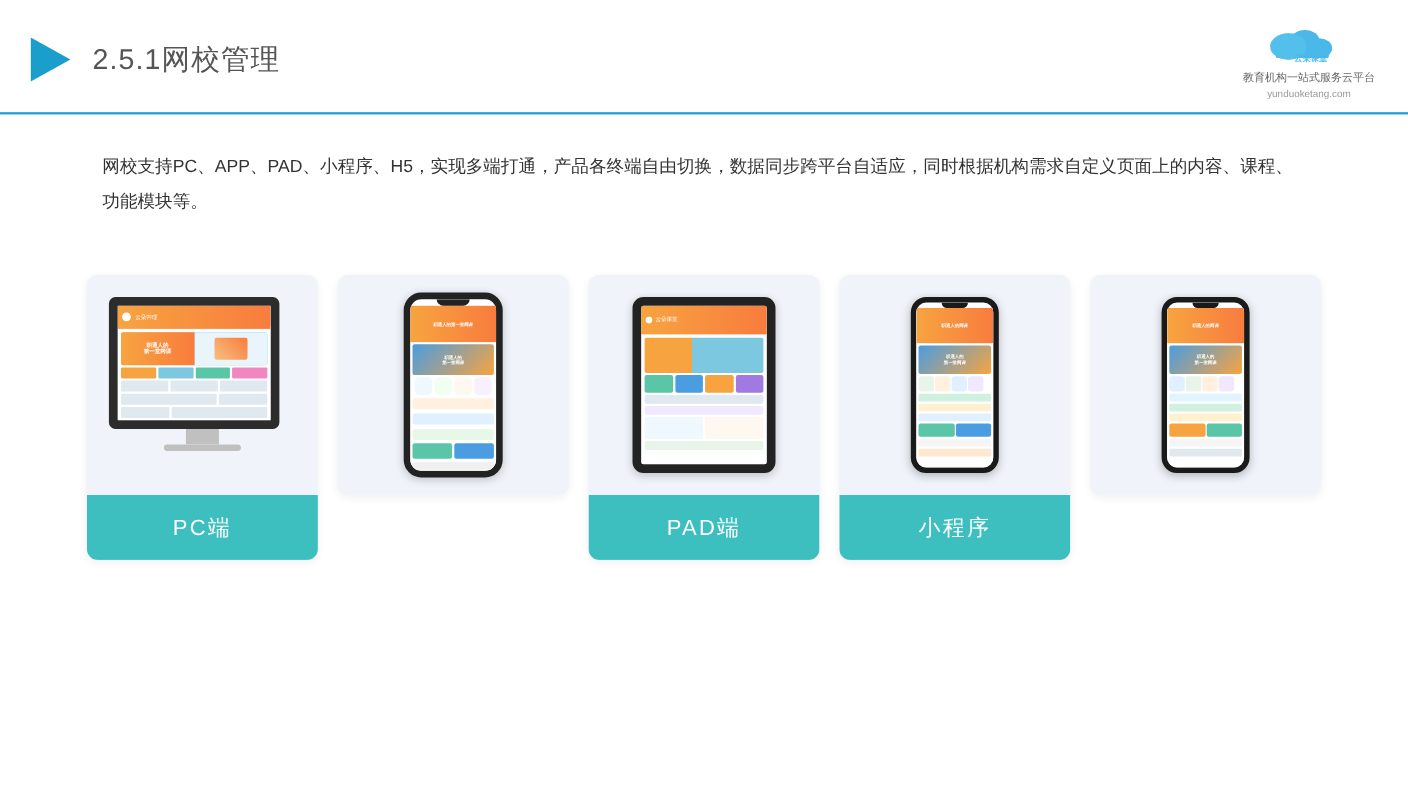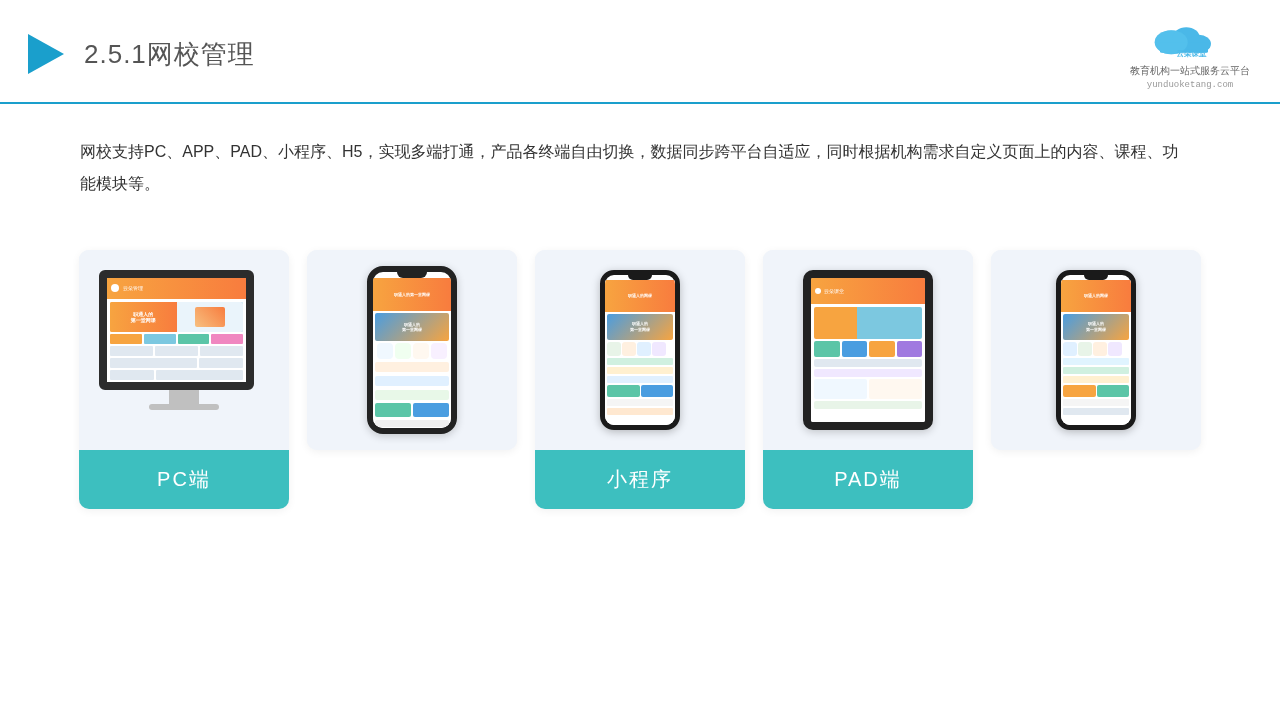--- a/index.html
+++ b/index.html
@@ -51,29 +51,29 @@
     }
     .logo-text-sub {
       font-size: 10px;
       color: #666;
       text-align: left;
       white-space: nowrap;
     }
     .logo-url {
       font-size: 9px;
       color: #999;
-      font-family: Liberation Mono, monospace;
     }
 
     
     .description {
       padding: 32px 90px 20px 80px;
       font-size: 16px;
       color: #333;
       line-height: 2;
+      margin-left: 13px;
     }
 
     
     .cards-container {
       display: flex;
       justify-content: center;
       align-items: flex-start;
       gap: 18px;
       padding: 20px 60px 20px 60px;
       margin-top: 10px;
@@ -504,54 +504,20 @@
             <div class="phone-list-item" style="height:7px;background:#f0f0f0;"></div>
 
           </div>
         </div>
       </div>
     </div>
   </div>
 
   <div class="card">
     <div class="card-image-area">
-      <div class="mini-phone">
-        <div class="mini-phone-notch"></div>
-        <div class="mini-phone-screen">
-          <div class="mini-phone-header">
-            <span style="font-size:4px;color:white;font-weight:bold;">职通人的网课</span>
-          </div>
-          <div class="mini-phone-body">
-            <div class="mini-phone-banner">
-              <div class="mini-phone-text">职通人的<br>第一堂网课</div>
-            </div>
-            <div class="mini-icons">
-              <div class="mini-icon"></div>
-              <div class="mini-icon orange"></div>
-              <div class="mini-icon blue"></div>
-              <div class="mini-icon" style="background:#f0e8ff;"></div>
-            </div>
-            <div class="mini-row green"></div>
-            <div class="mini-row orange"></div>
-            <div class="mini-row" style="background:#e0f0ff;"></div>
-            <div style="display:flex;gap:1px;">
-              <div style="flex:1;height:12px;background:#5bc5a7;border-radius:2px;"></div>
-              <div style="flex:1;height:12px;background:#4a9de0;border-radius:2px;"></div>
-            </div>
-            <div class="mini-row" style="background:#f5f5f5;"></div>
-            <div class="mini-row" style="background:#ffe8d0;"></div>
-          </div>
-        </div>
-      </div>
-    </div>
-    <div class="card-label">小程序</div>
-  </div>
-
-  <div class="card">
-    <div class="card-image-area">
       <div class="tablet-mockup">
         <div class="tablet-screen">
           <div class="tablet-screen-header">
             <div style="width:6px;height:6px;background:white;border-radius:50%;margin-right:3px;"></div>
             <div style="font-size:5px;color:white;">云朵课堂</div>
           </div>
           <div class="tablet-screen-body">
             <div class="tablet-banner"></div>
             <div class="tablet-grid">
               <div class="tablet-grid-item"></div>
@@ -580,20 +546,54 @@
         <div class="mini-phone-notch"></div>
         <div class="mini-phone-screen">
           <div class="mini-phone-header">
             <span style="font-size:4px;color:white;font-weight:bold;">职通人的网课</span>
           </div>
           <div class="mini-phone-body">
             <div class="mini-phone-banner">
               <div class="mini-phone-text">职通人的<br>第一堂网课</div>
             </div>
             <div class="mini-icons">
+              <div class="mini-icon"></div>
+              <div class="mini-icon orange"></div>
+              <div class="mini-icon blue"></div>
+              <div class="mini-icon" style="background:#f0e8ff;"></div>
+            </div>
+            <div class="mini-row green"></div>
+            <div class="mini-row orange"></div>
+            <div class="mini-row" style="background:#e0f0ff;"></div>
+            <div style="display:flex;gap:1px;">
+              <div style="flex:1;height:12px;background:#5bc5a7;border-radius:2px;"></div>
+              <div style="flex:1;height:12px;background:#4a9de0;border-radius:2px;"></div>
+            </div>
+            <div class="mini-row" style="background:#f5f5f5;"></div>
+            <div class="mini-row" style="background:#ffe8d0;"></div>
+          </div>
+        </div>
+      </div>
+    </div>
+    <div class="card-label">小程序</div>
+  </div>
+
+  <div class="card">
+    <div class="card-image-area">
+      <div class="mini-phone">
+        <div class="mini-phone-notch"></div>
+        <div class="mini-phone-screen">
+          <div class="mini-phone-header">
+            <span style="font-size:4px;color:white;font-weight:bold;">职通人的网课</span>
+          </div>
+          <div class="mini-phone-body">
+            <div class="mini-phone-banner">
+              <div class="mini-phone-text">职通人的<br>第一堂网课</div>
+            </div>
+            <div class="mini-icons">
               <div class="mini-icon blue"></div>
               <div class="mini-icon"></div>
               <div class="mini-icon orange"></div>
               <div class="mini-icon" style="background:#f0e8ff;"></div>
             </div>
             <div class="mini-row" style="background:#e0f4ff;"></div>
             <div class="mini-row green"></div>
             <div class="mini-row orange"></div>
             <div style="display:flex;gap:1px;">
               <div style="flex:1;height:12px;background:#f7a440;border-radius:2px;"></div>

